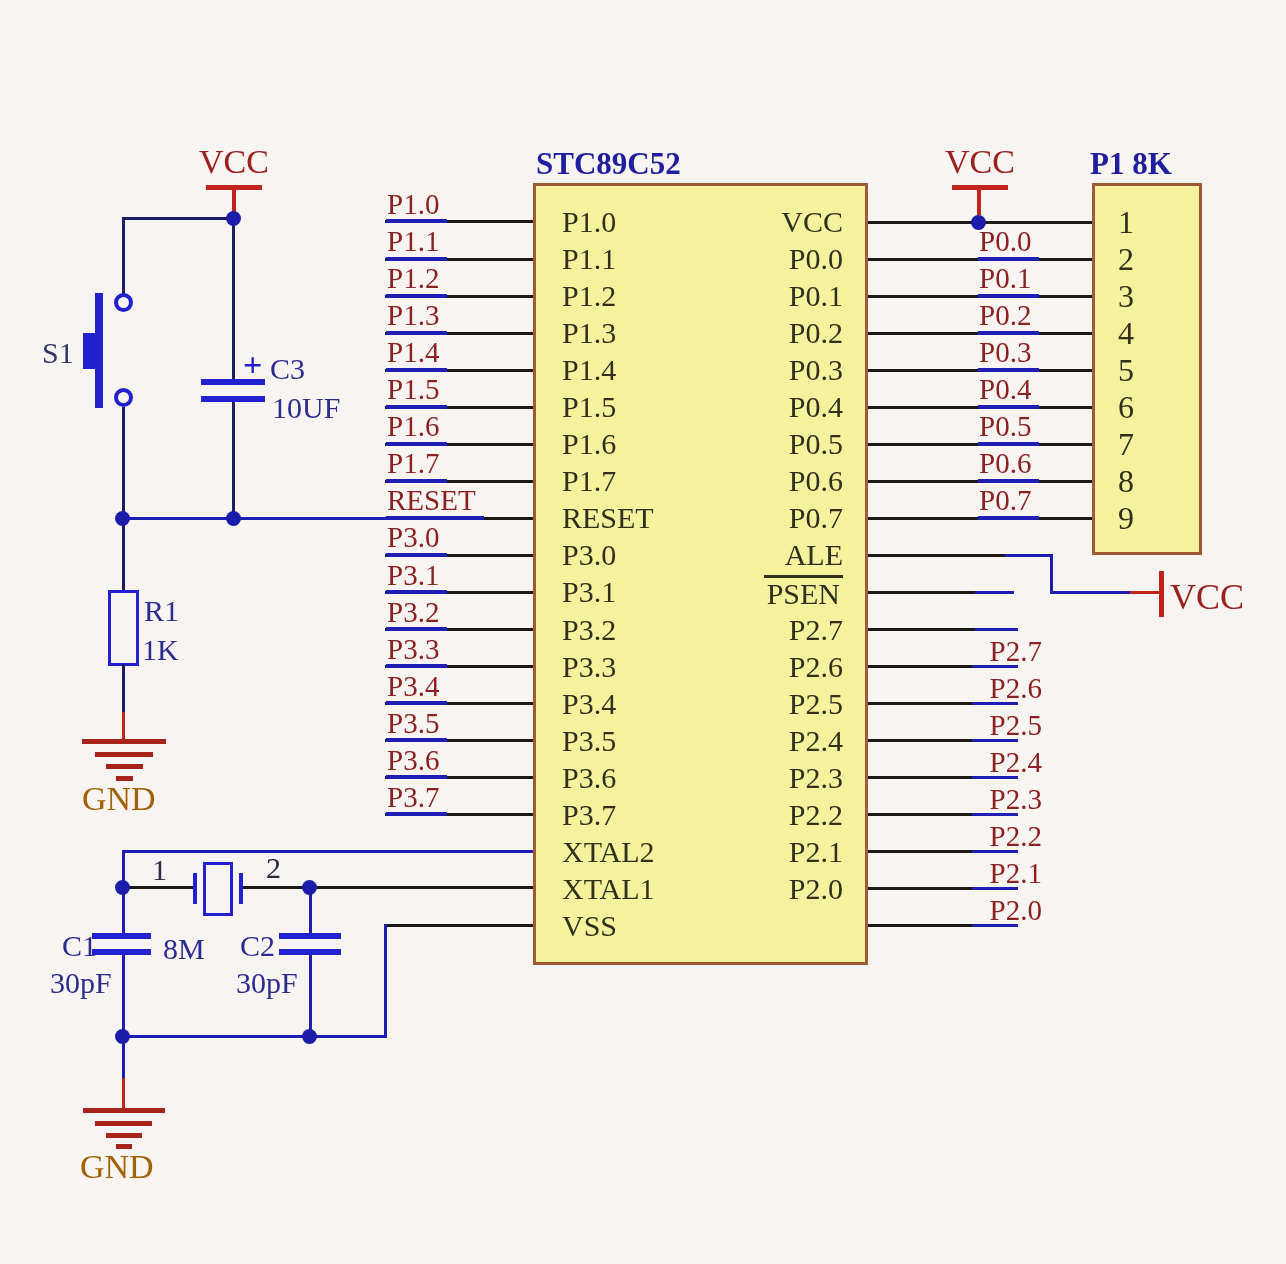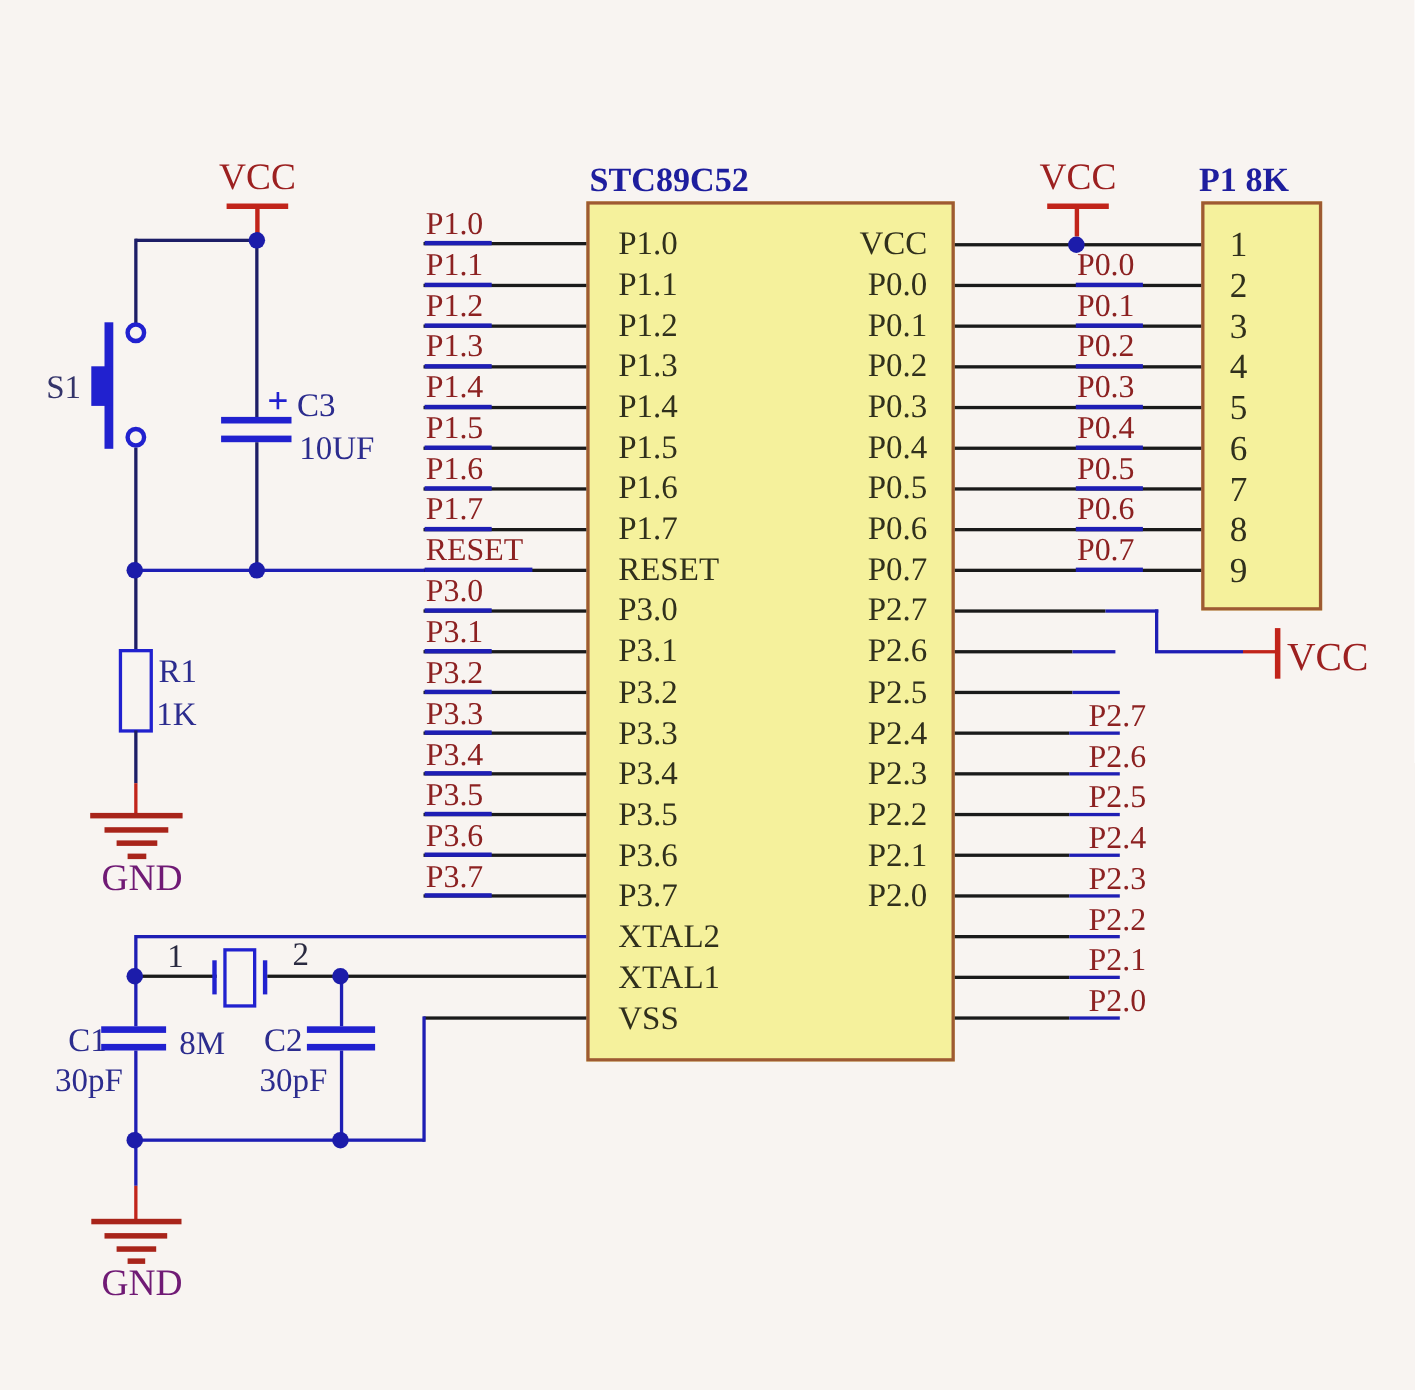--- a/index.html
+++ b/index.html
@@ -43,21 +43,21 @@
   .ring { position:absolute; width:19px; height:19px; border:4px solid #2121cf; border-radius:50%; }
   .plate { position:absolute; background:#2121cf; }
   .complabel { position:absolute; font-size:30px; color:#2c2c8e; white-space:nowrap; }
   .plus { position:absolute; font-size:34px; font-weight:bold; color:#2121cf; line-height:1; }
   .xtpin { position:absolute; font-size:30px; color:#2a2a40; }
 
   
   .pbar { position:absolute; background:#c1241a; }
   .ptext { position:absolute; font-size:34px; color:#9c2020; text-align:center; white-space:nowrap; }
   .gbar { position:absolute; background:#a8241a; height:5px; }
-  .gtext { position:absolute; font-size:34px; color:#701a75; text-align:right; }
+  .gtext { position:absolute; font-size:34px; color:#a16207; text-align:left; }
 </style>
 </head>
 <body>
 
 <div class="stage">
 
   <div class="ictitle" style="left:536px; top:146px;">STC89C52</div>
   <div class="icbox" style="left:533px; top:183px; width:335px; height:782px;"></div>
 
   <div class="pincol" style="left:562px; top:203.5px;">
@@ -145,20 +145,26 @@
         <span class="pl">P0.4</span>
       </div>
       <div class="pinrow">
         <span class="pl">P0.5</span>
       </div>
       <div class="pinrow">
         <span class="pl">P0.6</span>
       </div>
       <div class="pinrow">
         <span class="pl">P0.7</span>
+      </div>
+      <div class="pinrow">
+        <span class="pl">ALE</span>
+      </div>
+      <div class="pinrow ovl">
+        <span class="pl">PSEN</span>
       </div>
       <div class="pinrow">
         <span class="pl">P2.7</span>
       </div>
       <div class="pinrow">
         <span class="pl">P2.6</span>
       </div>
       <div class="pinrow">
         <span class="pl">P2.5</span>
       </div>

